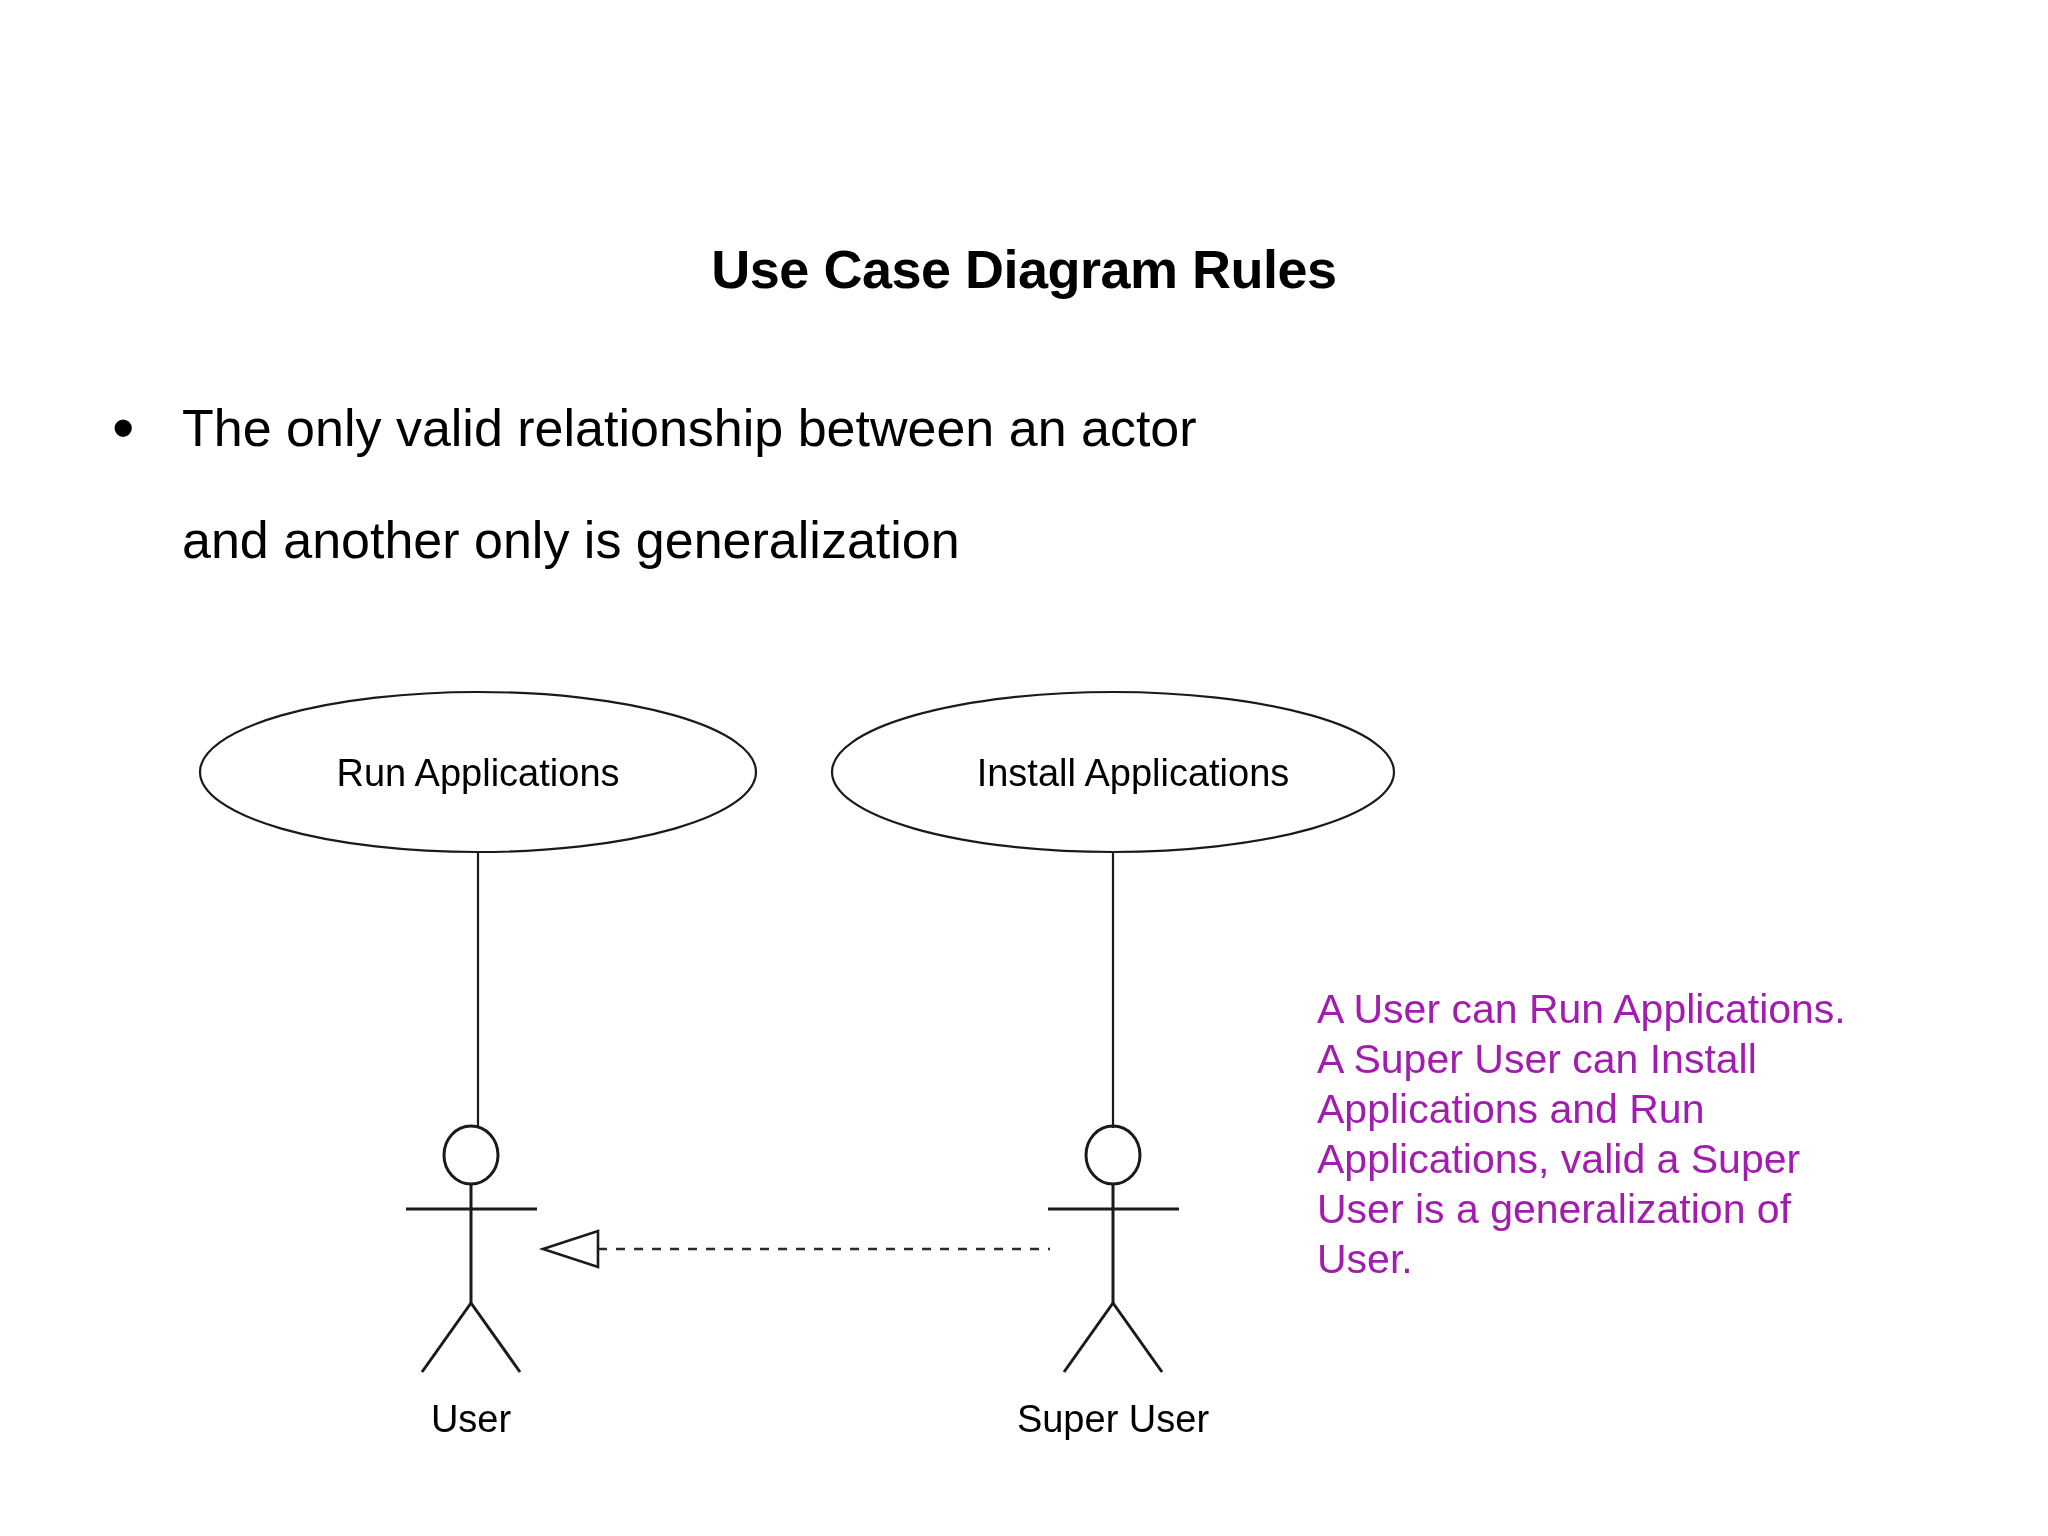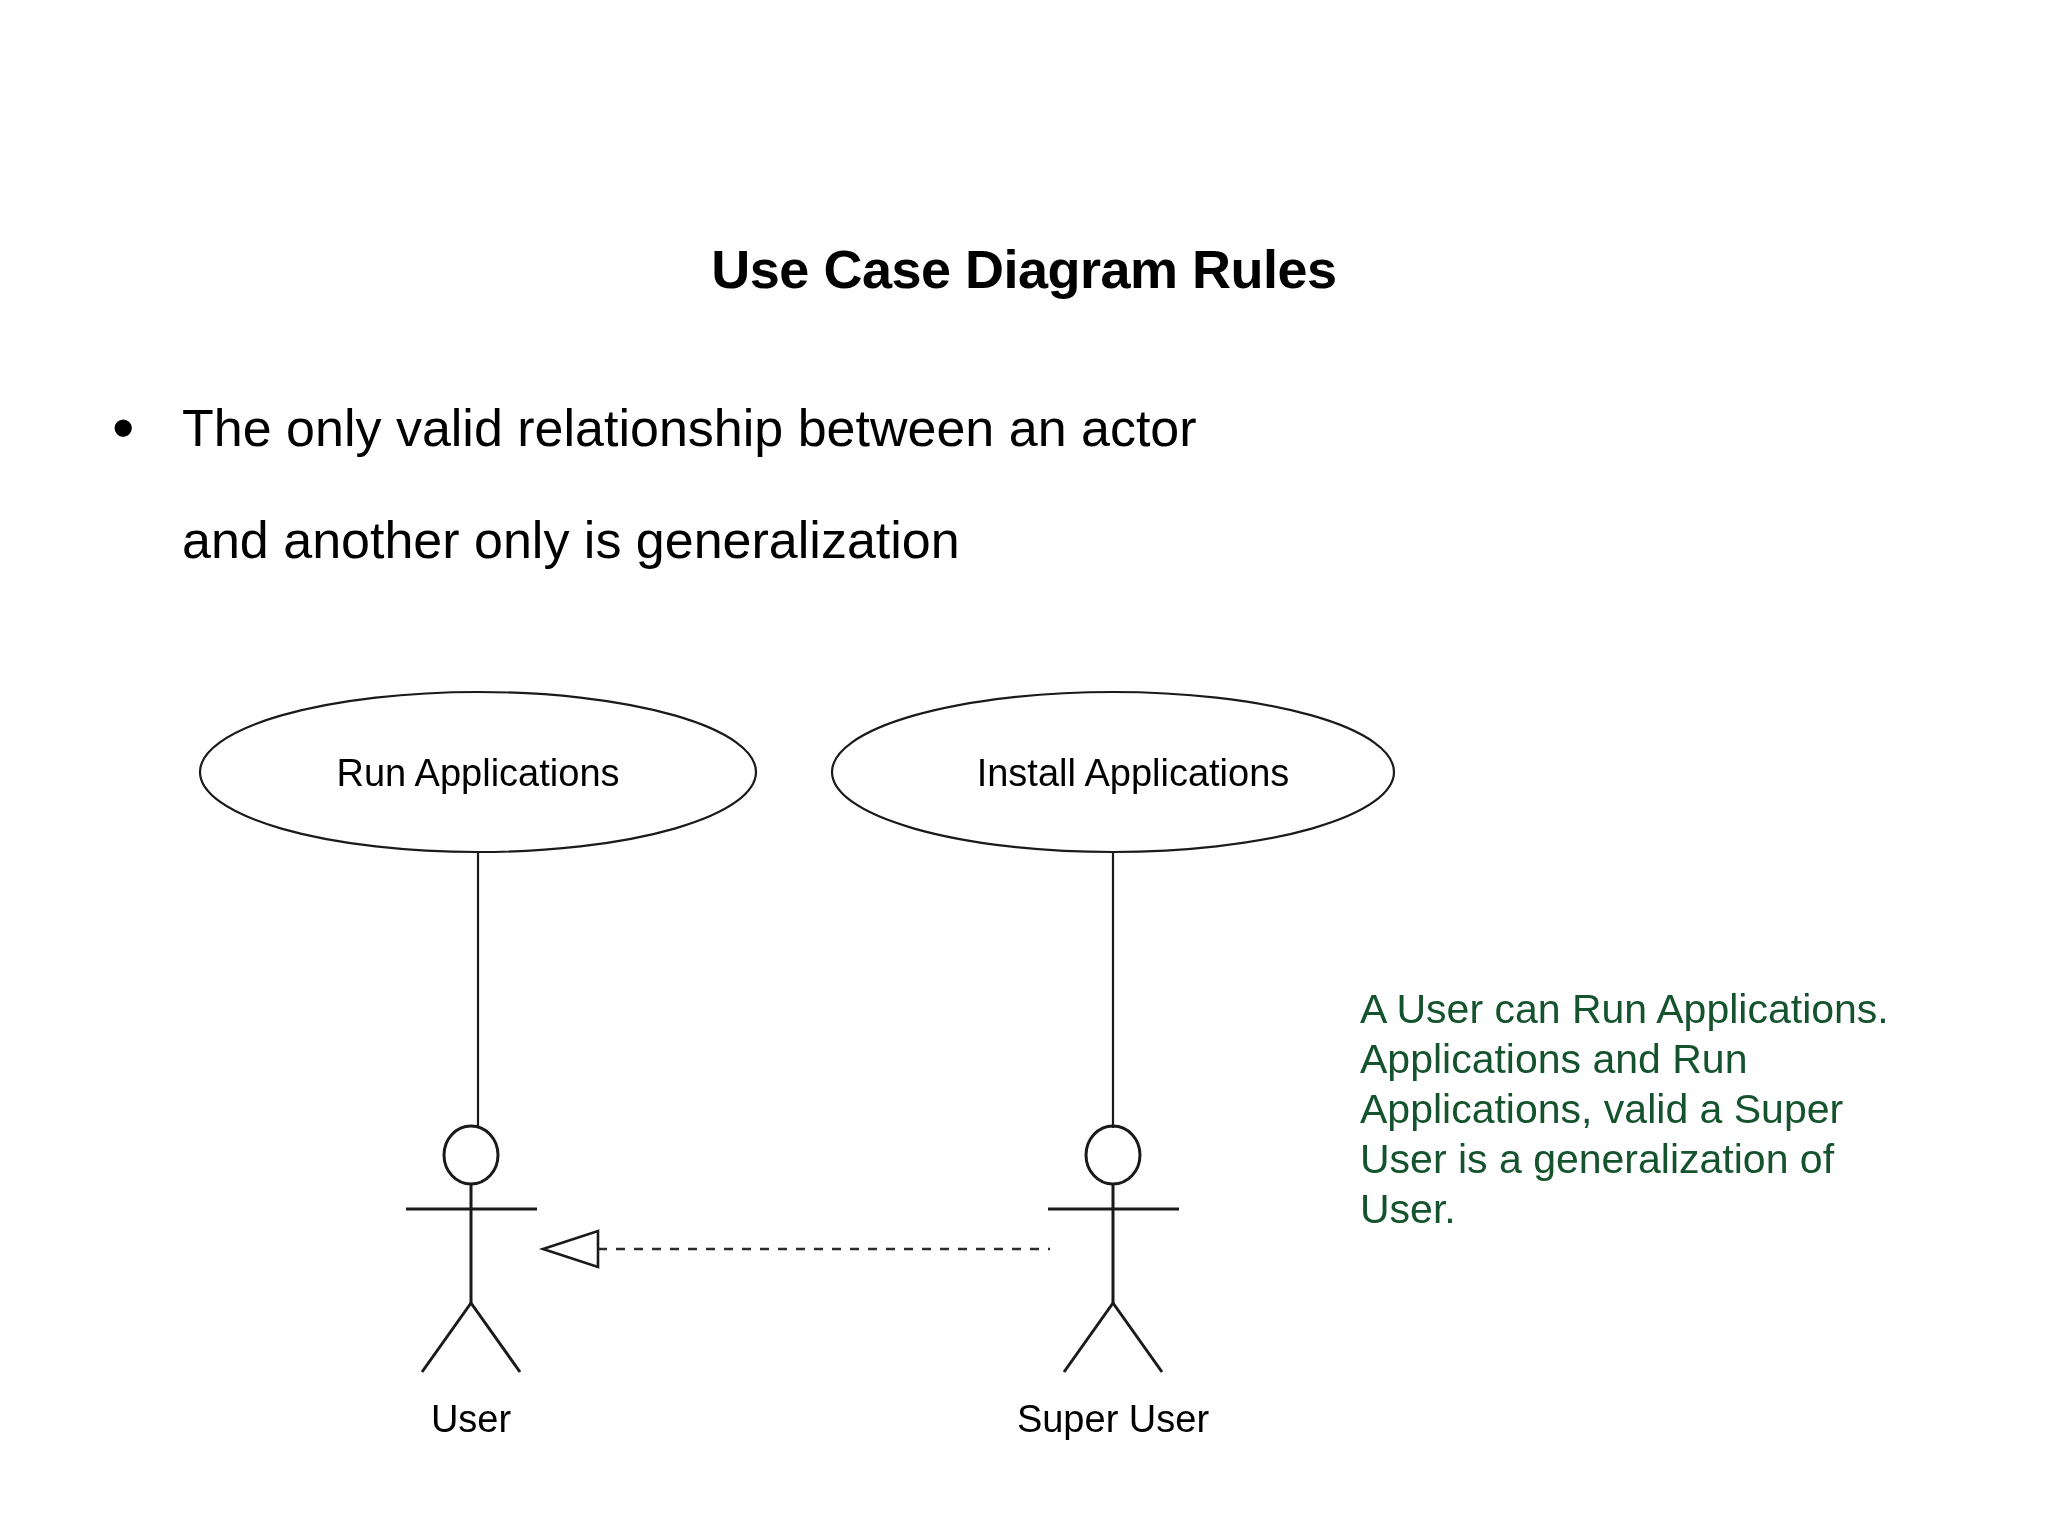--- a/index.html
+++ b/index.html
@@ -92,27 +92,27 @@
   .dashed-line {
     stroke: #2b2b2b;
     stroke-width: 2.4;
     fill: none;
     stroke-dasharray: 9 9;
   }
 
   
   #annotation {
     position: absolute;
-    left: 1360px;
+    left: 1317px;
     top: 984px;
     width: 640px;
     font-family: "Liberation Sans", sans-serif;
     font-size: 41px;
     line-height: 50px;
-    color: #14532d;
+    color: #a21caf;
   }
 </style>
 </head>
 <body>
 
 <div id="slide">
 
   <div id="slide-title">Use Case Diagram Rules</div>
 
   <div id="bullet-block">
@@ -160,19 +160,20 @@
     </g>
 
     <g>
       <line x1="598" y1="1249" x2="1050" y2="1249" class="dashed-line"></line>
       <polygon points="543,1249 598,1231 598,1267" fill="#ffffff" stroke="#1a1a1a" stroke-width="2.6" stroke-linejoin="miter"></polygon>
     </g>
   </svg>
 
   <div id="annotation">
     <div>A User can Run Applications.</div>
+    <div>A Super User can Install</div>
     <div>Applications and Run</div>
     <div>Applications, valid a Super</div>
     <div>User is a generalization of</div>
     <div>User.</div>
   </div>
 
 </div>
 
 </body></html>

